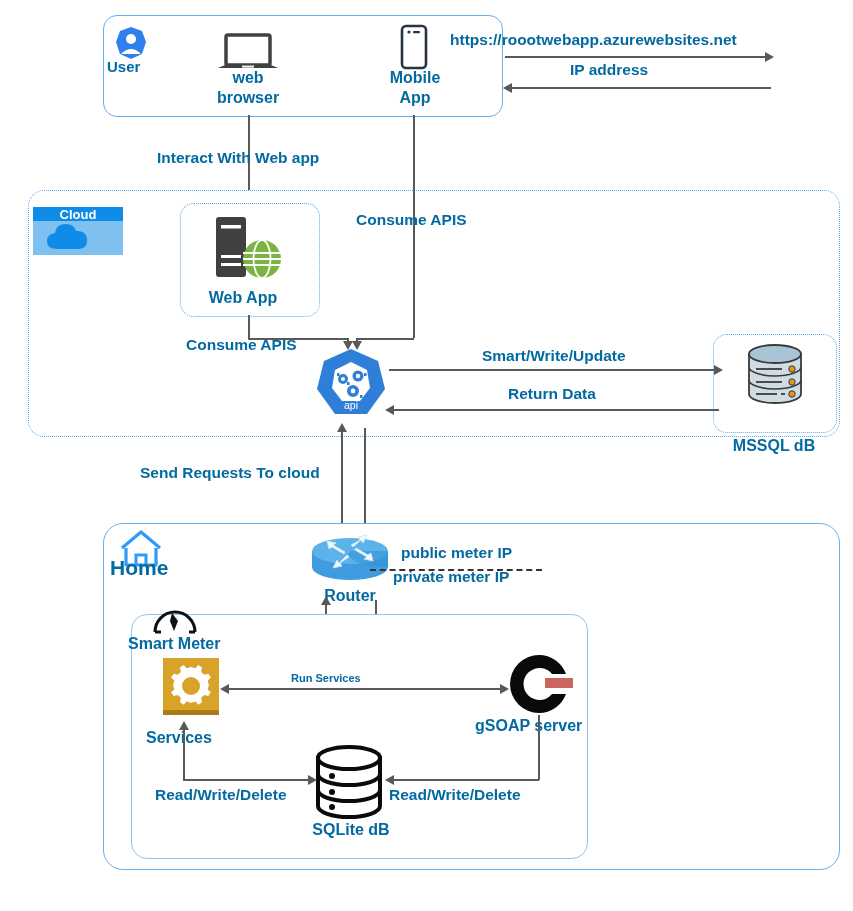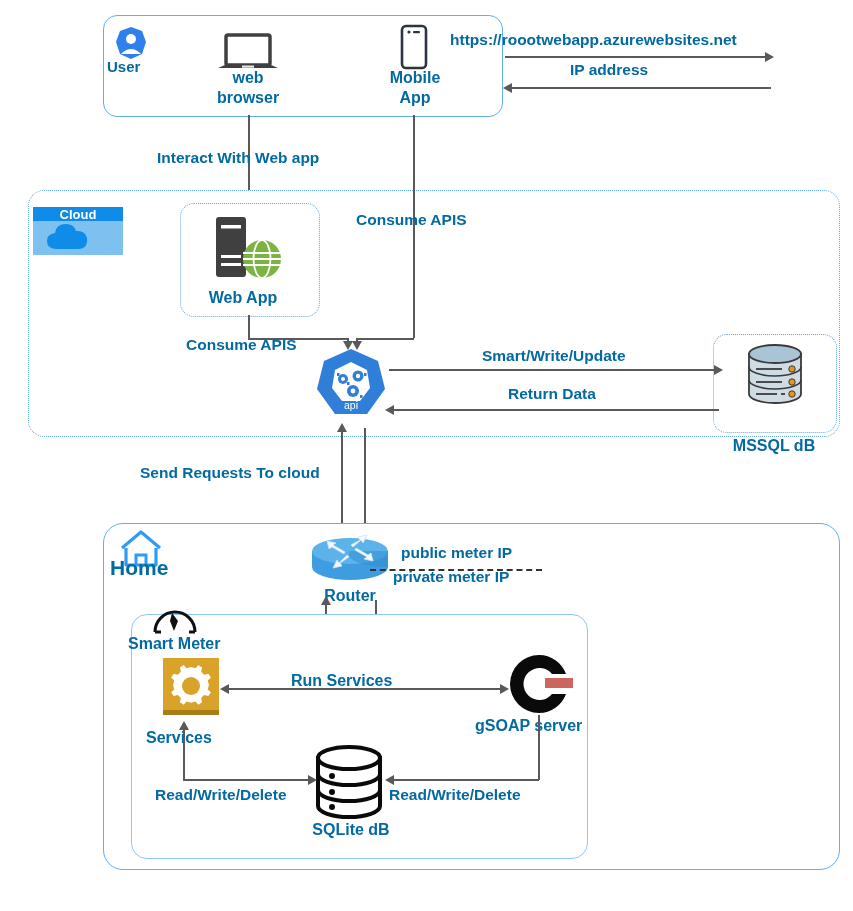--- a/index.html
+++ b/index.html
@@ -239,21 +239,21 @@
   <div class="lbl" style="left:146px;top:730px;font-size:16px;">Services</div>
 
   <div class="ico" style="left:505px;top:653px;width:68px;height:62px;">
     <svg width="68" height="62" viewBox="0 0 68 62">
       <path d="M34 2 a29 29 0 1 0 0 58 a29 29 0 0 0 27 -19 h-14 a16 16 0 1 1 0 -20 h14 a29 29 0 0 0 -27 -19 z" fill="#0a0a0a"></path>
       <rect x="40" y="25" width="28" height="10" fill="#cc6460"></rect>
     </svg>
   </div>
   <div class="lbl" style="left:475px;top:718px;font-size:16px;">gSOAP server</div>
 
-  <div class="lbl" style="left:291px;top:673px;font-size:16px;">Run Services</div>
+  <div class="lbl" style="left:291px;top:673px;font-size:11px;">Run Services</div>
   <div class="ln lnh" style="left:228px;top:688px;width:277px;"></div>
   <div class="arrowhead ar-l" style="left:220px;top:684px;"></div>
   <div class="arrowhead ar-r" style="left:500px;top:684px;"></div>
 
   <div class="ico" style="left:312px;top:745px;width:74px;height:74px;">
     <svg width="74" height="74" viewBox="0 0 74 74">
       <path d="M6 13 v48 a31 11 0 0 0 62 0 v-48 z" fill="#fff" stroke="#0a0a0a" stroke-width="4"></path>
       <ellipse cx="37" cy="13" rx="31" ry="11" fill="#fff" stroke="#0a0a0a" stroke-width="4"></ellipse>
       <path d="M6 29 a31 11 0 0 0 62 0" fill="none" stroke="#0a0a0a" stroke-width="4"></path>
       <path d="M6 45 a31 11 0 0 0 62 0" fill="none" stroke="#0a0a0a" stroke-width="4"></path>

